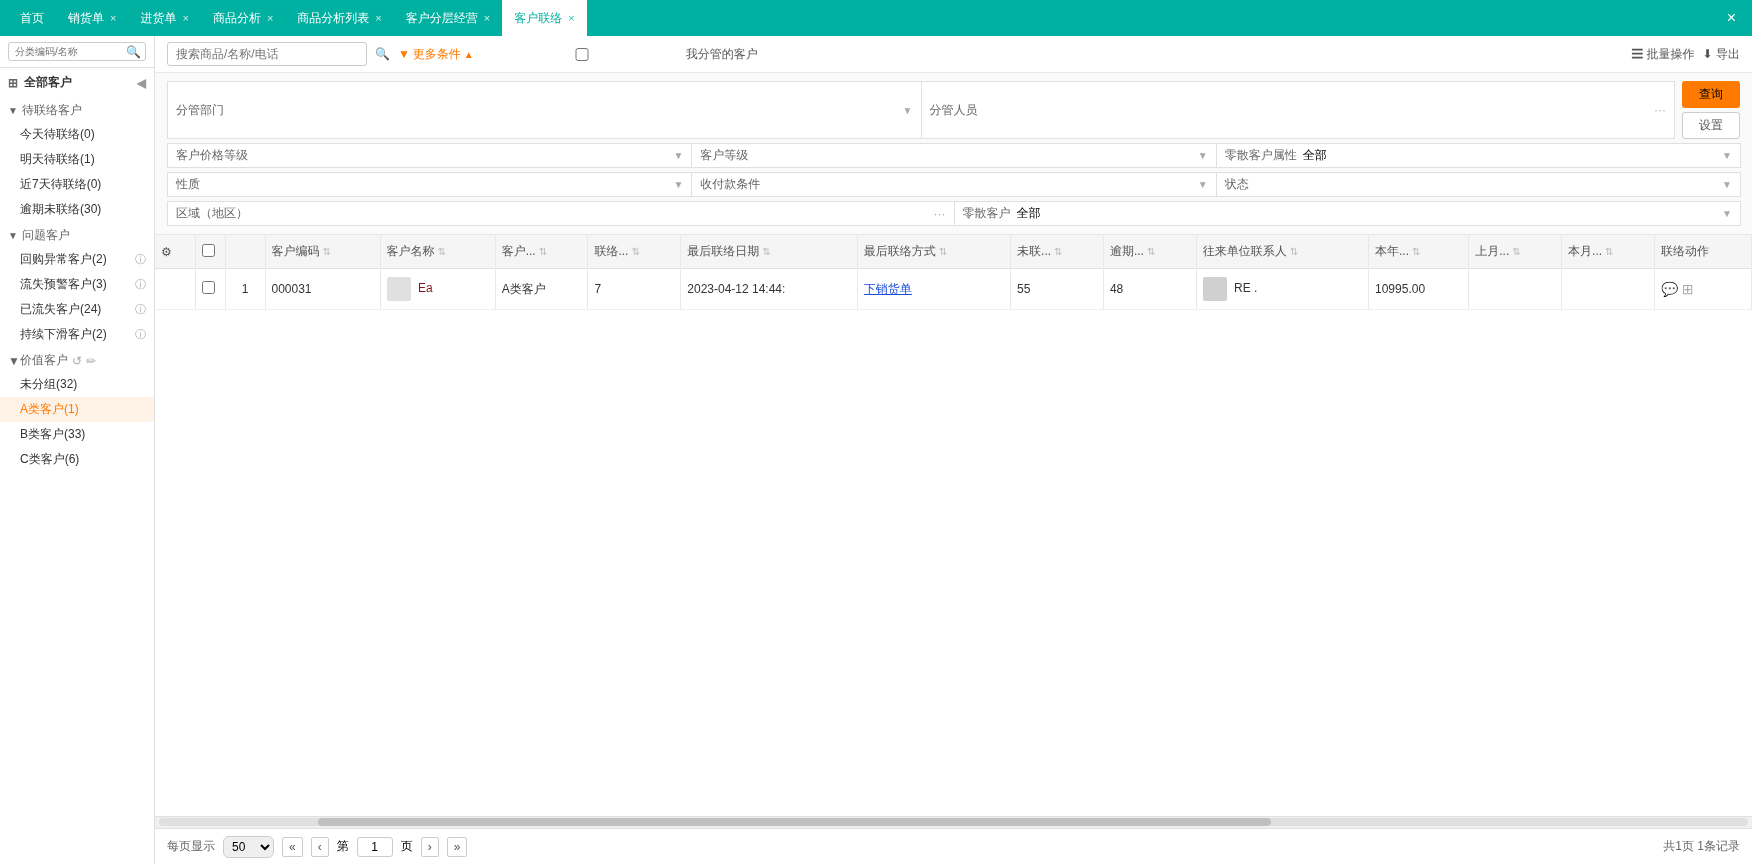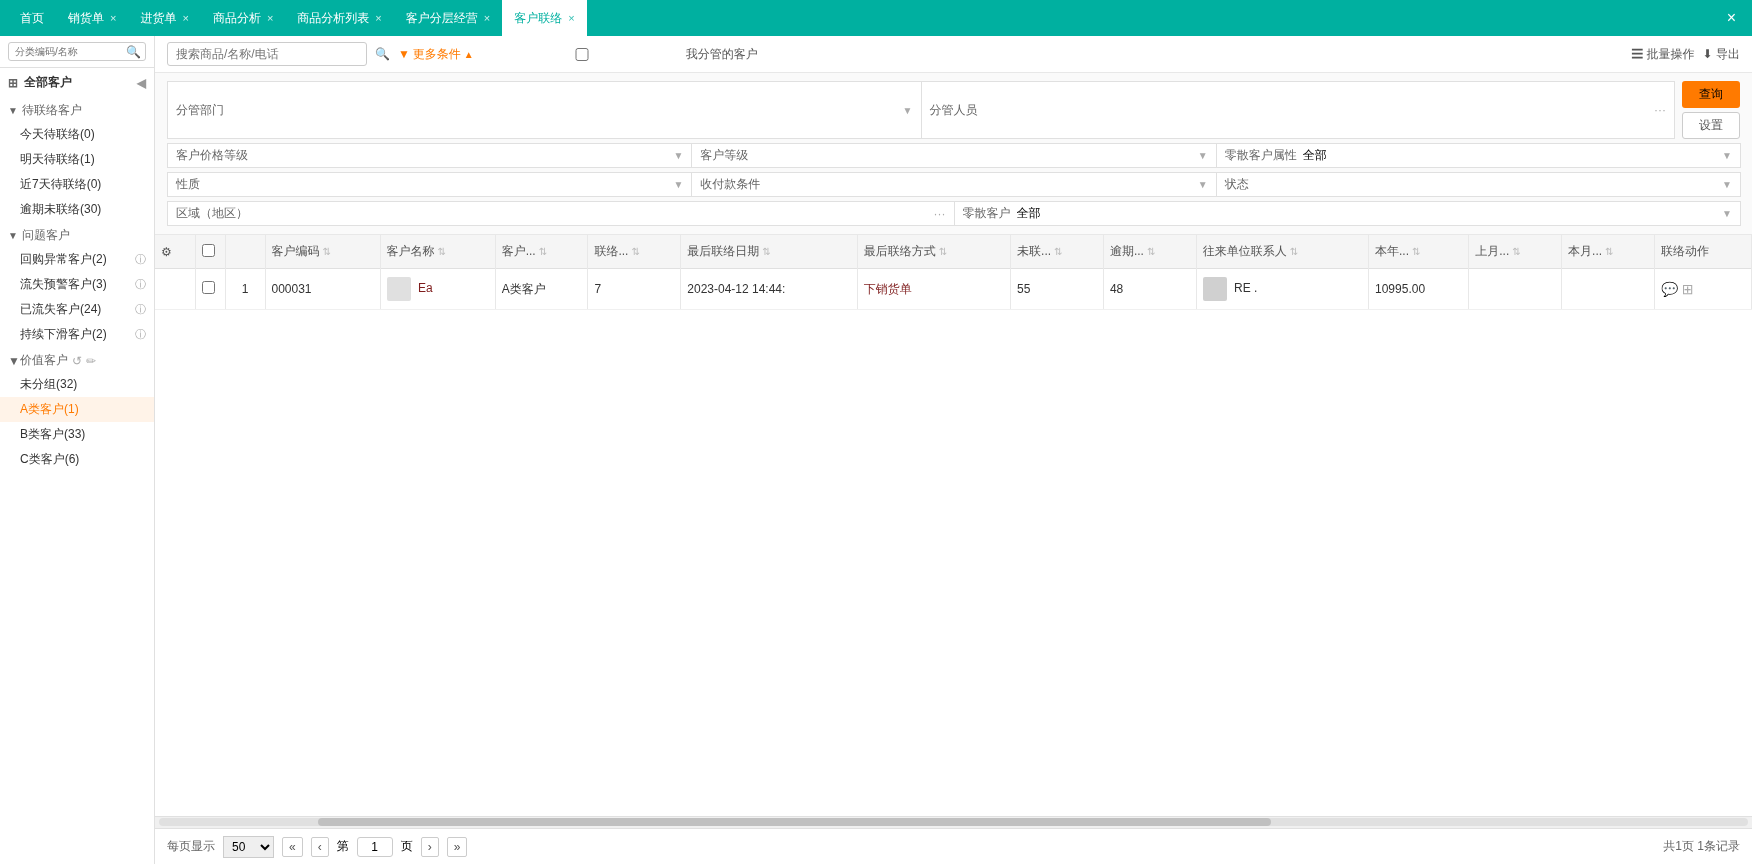--- a/index.html
+++ b/index.html
@@ -270,36 +270,36 @@
     }
     th .sort-icon { color: #bbb; font-size: 10px; }
     td {
       padding: 8px 6px;
       border-right: 1px solid #e8e8e8;
       border-bottom: 1px solid #f0f0f0;
       white-space: nowrap;
       color: #333;
     }
 
-    .link-text { color: #7f1d1d; cursor: pointer; }
+    .link-text { color: #1d4ed8; cursor: pointer; text-decoration: underline; }
 
     
     .pagination {
       height: 36px;
       border-top: 1px solid #e0e0e0;
       display: flex;
       align-items: center;
       padding: 0 12px;
       gap: 8px;
       background: #fff;
     }
     .pagination .page-size-label { color: #666; }
     .pagination select {
       border: 1px solid #ccc;
-      border-radius: 0;
+      border-radius: 6px;
       padding: 2px 4px;
       font-size: 12px;
       outline: none;
     }
     .pagination .page-btn {
       border: 1px solid #ccc;
       background: #fff;
       padding: 2px 6px;
       cursor: pointer;
       border-radius: 2px;

